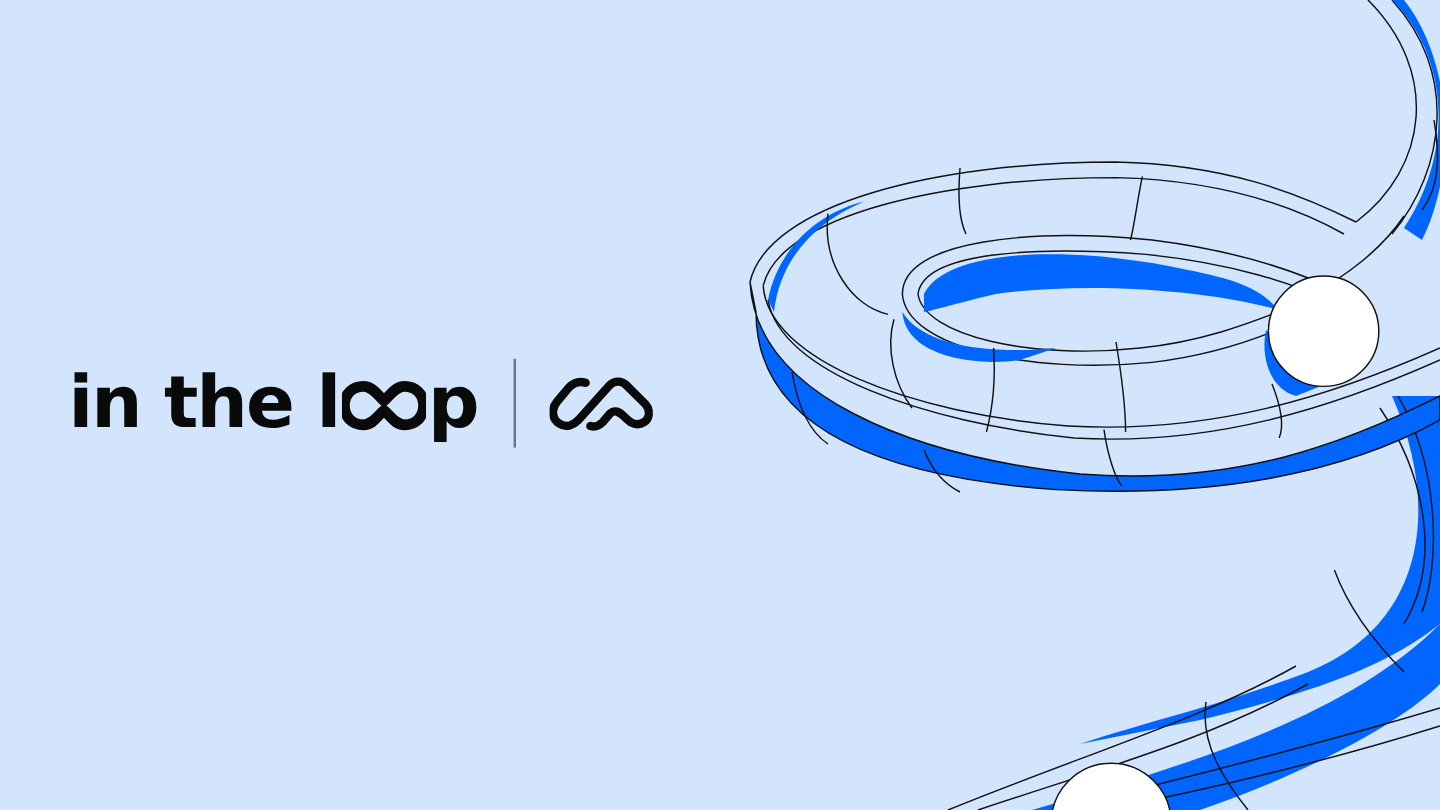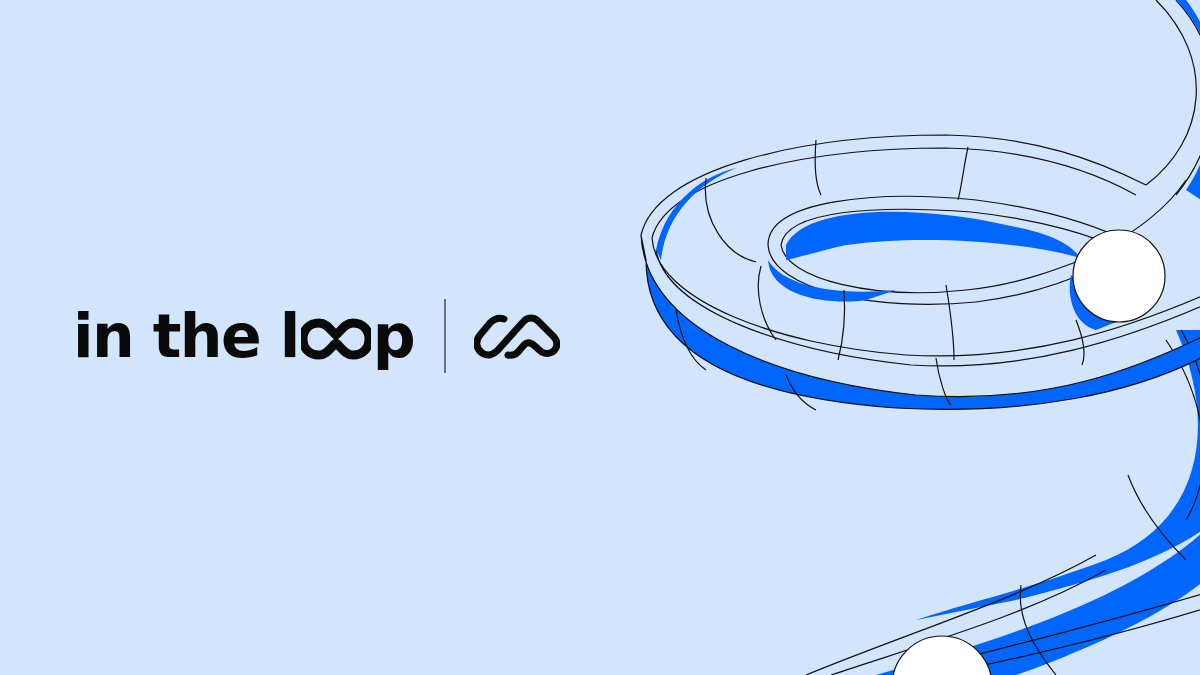--- a/index.html
+++ b/index.html
@@ -2,21 +2,21 @@
 <html><head>
 <meta charset="utf-8">
 <style>
   html, body { margin: 0; padding: 0; }
   body {
     width: 1200px; height: 675px; overflow: hidden;
     background: #D3E4FD;
     position: relative;
     font-family: "DejaVu Sans", sans-serif;
   }
-  .banner { position: absolute; inset: 0; margin-left: 16px; }
+  .banner { position: absolute; inset: 0; }
   .brand {
     position: absolute; left: 57px; top: 296px;
     display: flex; align-items: center; height: 80px;
   }
   .wordmark {
     font-family: "DejaVu Sans", sans-serif;
     font-weight: bold; font-size: 60px; letter-spacing: -1.5px;
     color: #0A0A0A; line-height: 1;
     display: flex; align-items: baseline;
   }

